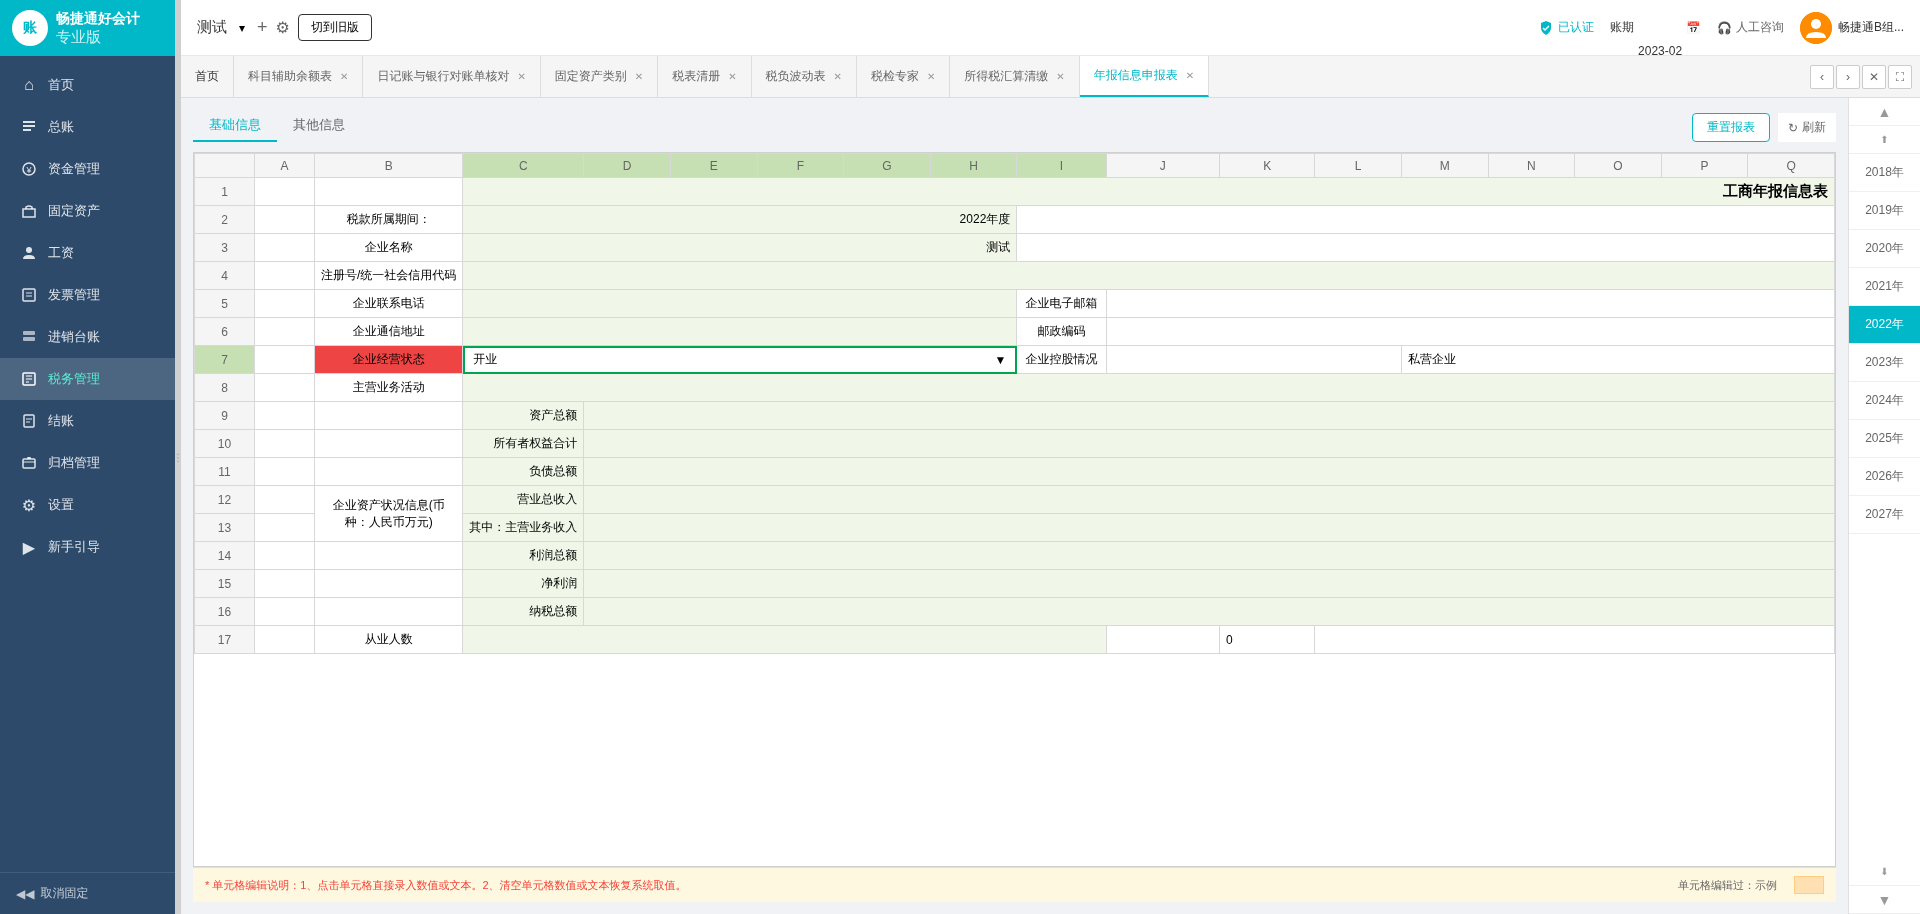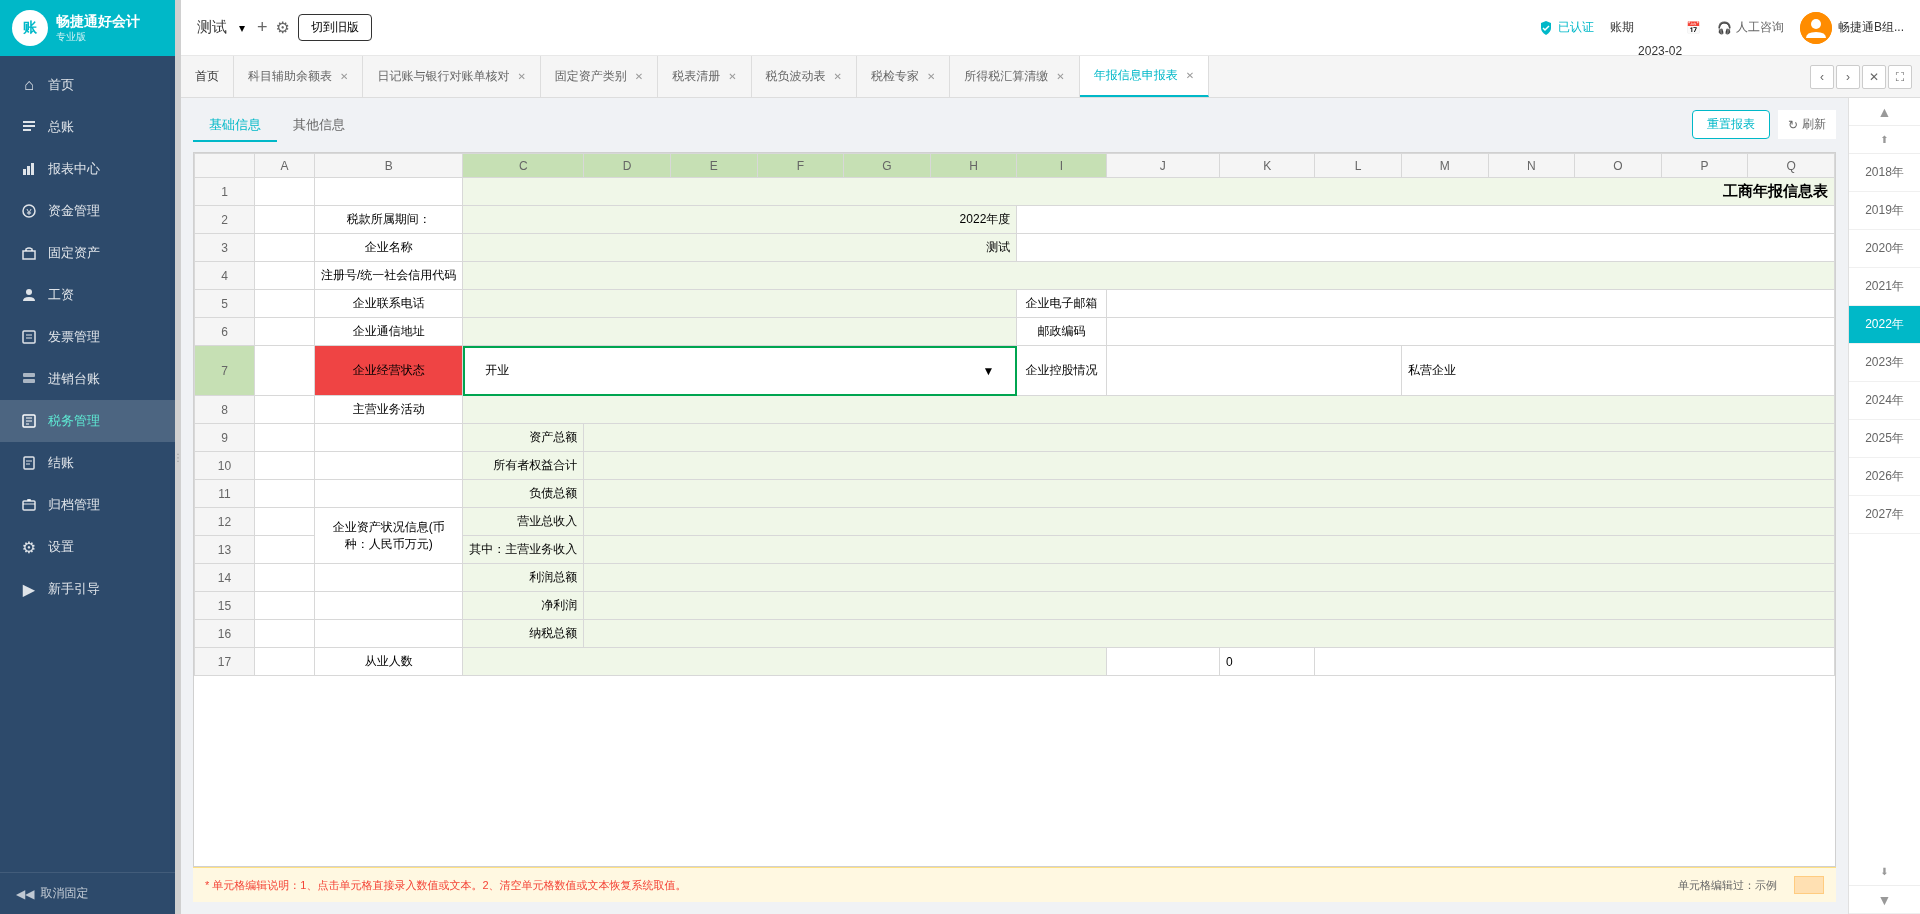--- a/index.html
+++ b/index.html
@@ -6,21 +6,21 @@
     body { font-family: "Microsoft YaHei", "PingFang SC", sans-serif; font-size: 12px; background: #f0f2f5; overflow: hidden; width: 1920px; height: 914px; }
 
     
     .app-container { display: flex; width: 1920px; height: 914px; }
 
     
     .sidebar { width: 175px; background: #2d4a6b; display: flex; flex-direction: column; height: 100%; flex-shrink: 0; }
     .sidebar-logo { background: #00b8c8; padding: 10px 12px; display: flex; align-items: center; gap: 8px; height: 56px; }
     .sidebar-logo-icon { width: 36px; height: 36px; background: white; border-radius: 50%; display: flex; align-items: center; justify-content: center; color: #00b8c8; font-weight: bold; font-size: 14px; }
     .sidebar-logo-text { color: white; font-size: 14px; font-weight: bold; line-height: 1.3; }
-    .sidebar-logo-sub { color: rgba(255,255,255,0.8); font-size: 10px; }
+    .sidebar-logo-sub { color: rgba(255,255,255,0.8); font-size: 15px; }
     .sidebar-nav { flex: 1; overflow-y: auto; padding: 8px 0; }
     .sidebar-nav::-webkit-scrollbar { width: 4px; }
     .sidebar-nav::-webkit-scrollbar-thumb { background: rgba(255,255,255,0.2); }
     .nav-item { display: flex; align-items: center; gap: 10px; padding: 12px 20px; color: rgba(255,255,255,0.85); cursor: pointer; transition: background 0.2s; }
     .nav-item.active { background: rgba(255,255,255,0.15); color: #5eead4; }
     .nav-item .nav-icon { width: 18px; height: 18px; display: flex; align-items: center; justify-content: center; font-size: 16px; }
     .nav-item .nav-label { font-size: 13px; }
     .sidebar-bottom { padding: 12px 16px; border-top: 1px solid rgba(255,255,255,0.1); }
     .pin-btn { display: flex; align-items: center; gap: 6px; color: rgba(255,255,255,0.7); cursor: pointer; font-size: 12px; }
     .sidebar-resize { width: 6px; background: #d0d0d0; cursor: col-resize; display: flex; align-items: center; justify-content: center; }
@@ -50,21 +50,21 @@
     .tab-item .tab-close { font-size: 10px; color: #999; margin-left: 4px; }
     .tab-item.home { color: #333; }
     .tab-nav-btns { display: flex; align-items: center; gap: 2px; padding: 0 8px; margin-left: auto; }
     .tab-nav-btn { width: 24px; height: 24px; display: flex; align-items: center; justify-content: center; cursor: pointer; color: #666; border: 1px solid #ccc; border-radius: 2px; font-size: 12px; background: white; }
 
     
     .content-area { flex: 1; display: flex; overflow: hidden; }
 
     
     .spreadsheet-wrapper { flex: 1; display: flex; flex-direction: column; padding: 12px; overflow: hidden; }
-    .sheet-header { display: flex; align-items: flex-start; justify-content: space-between; margin-bottom: 10px; }
+    .sheet-header { display: flex; align-items: flex-end; justify-content: space-between; margin-bottom: 10px; }
     .sheet-tabs { display: flex; gap: 0; }
     .sheet-tab { padding: 6px 16px; font-size: 13px; cursor: pointer; border-bottom: 2px solid transparent; color: #666; }
     .sheet-tab.active { color: #00b8c8; border-bottom: 2px solid #00b8c8; }
     .sheet-actions { display: flex; gap: 8px; }
     .btn-reset { border: 1px solid #00b8c8; color: #00b8c8; background: white; padding: 5px 14px; border-radius: 4px; font-size: 12px; cursor: pointer; }
     .btn-refresh { display: flex; align-items: center; gap: 4px; color: #666; background: white; border: none; padding: 5px 10px; font-size: 12px; cursor: pointer; }
 
     
     .spreadsheet-container { flex: 1; overflow: auto; border: 1px solid #d0d0d0; background: white; }
     .spreadsheet-container::-webkit-scrollbar { width: 12px; height: 12px; }
@@ -122,30 +122,20 @@
       </div>
       <div class="nav-item">
         <span class="nav-icon">
           <svg width="16" height="16" viewBox="0 0 16 16">
               <rect x="2" y="2" width="12" height="2" fill="currentColor"></rect>
               <rect x="2" y="6" width="12" height="2" fill="currentColor"></rect>
               <rect x="2" y="10" width="8" height="2" fill="currentColor"></rect>
             </svg>
         </span>
         <span class="nav-label">总账</span>
-      </div>
-      <div class="nav-item">
-        <span class="nav-icon">
-          <svg width="16" height="16" viewBox="0 0 16 16">
-              <rect x="2" y="8" width="3" height="6" fill="currentColor"></rect>
-              <rect x="6" y="5" width="3" height="9" fill="currentColor"></rect>
-              <rect x="10" y="2" width="3" height="12" fill="currentColor"></rect>
-            </svg>
-        </span>
-        <span class="nav-label">报表中心</span>
       </div>
       <div class="nav-item">
         <span class="nav-icon">
           <svg width="16" height="16" viewBox="0 0 16 16">
               <circle cx="8" cy="8" r="6" fill="none" stroke="currentColor" stroke-width="1.5"></circle>
               <text x="8" y="12" text-anchor="middle" font-size="9" fill="currentColor">¥</text>
             </svg>
         </span>
         <span class="nav-label">资金管理</span>
       </div>
@@ -437,21 +427,21 @@
                 <td class="cell label">企业通信地址</td>
                 <td class="cell active-col" colspan="6"></td>
                 <td class="cell label">邮政编码</td>
                 <td class="cell" colspan="8"></td>
               </tr>
 
               <tr>
                 <td class="row-header active">7</td>
                 <td class="cell"></td>
                 <td class="cell label" style="background:#ef4444;">企业经营状态</td>
-                <td class="cell selected active-col" colspan="6" style="padding:16px;margin-left:13px;">
+                <td class="cell selected active-col" colspan="6" style="padding:4px;margin-left:13px;">
                   <div class="dropdown-cell">
                     <span>开业</span>
                     <span>▼</span>
                   </div>
                 </td>
                 <td class="cell label">企业控股情况</td>
                 <td class="cell" colspan="3"></td>
                 <td class="cell" colspan="5">私营企业</td>
               </tr>
 

